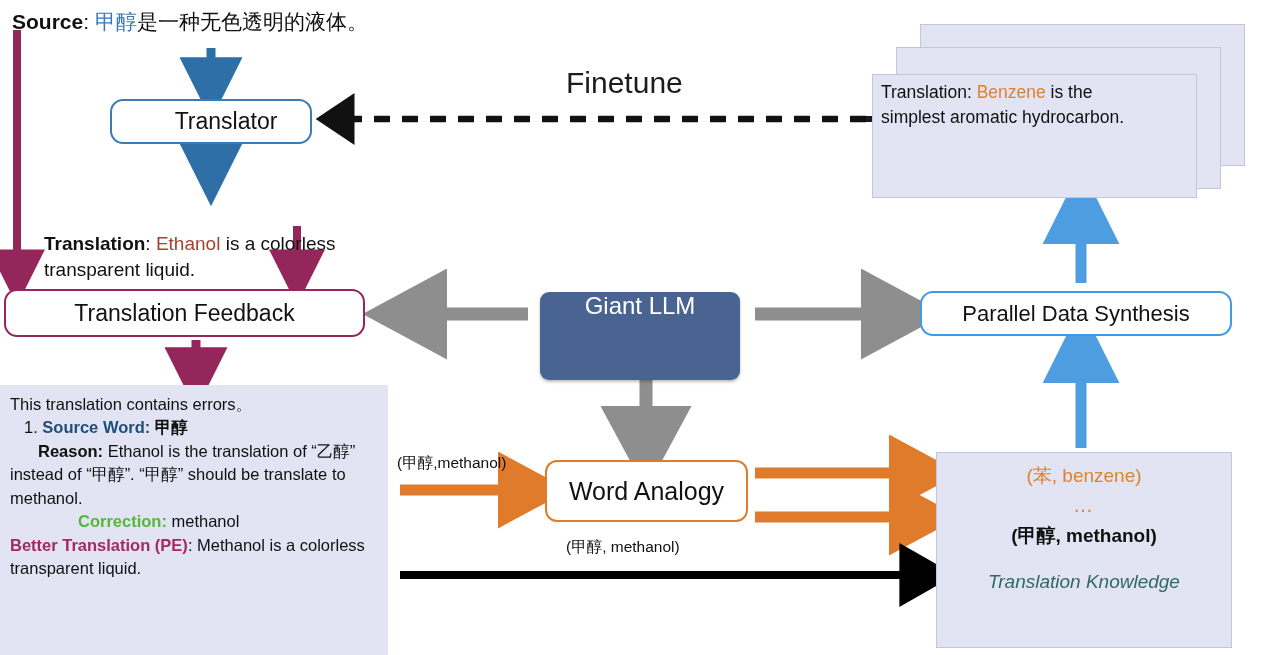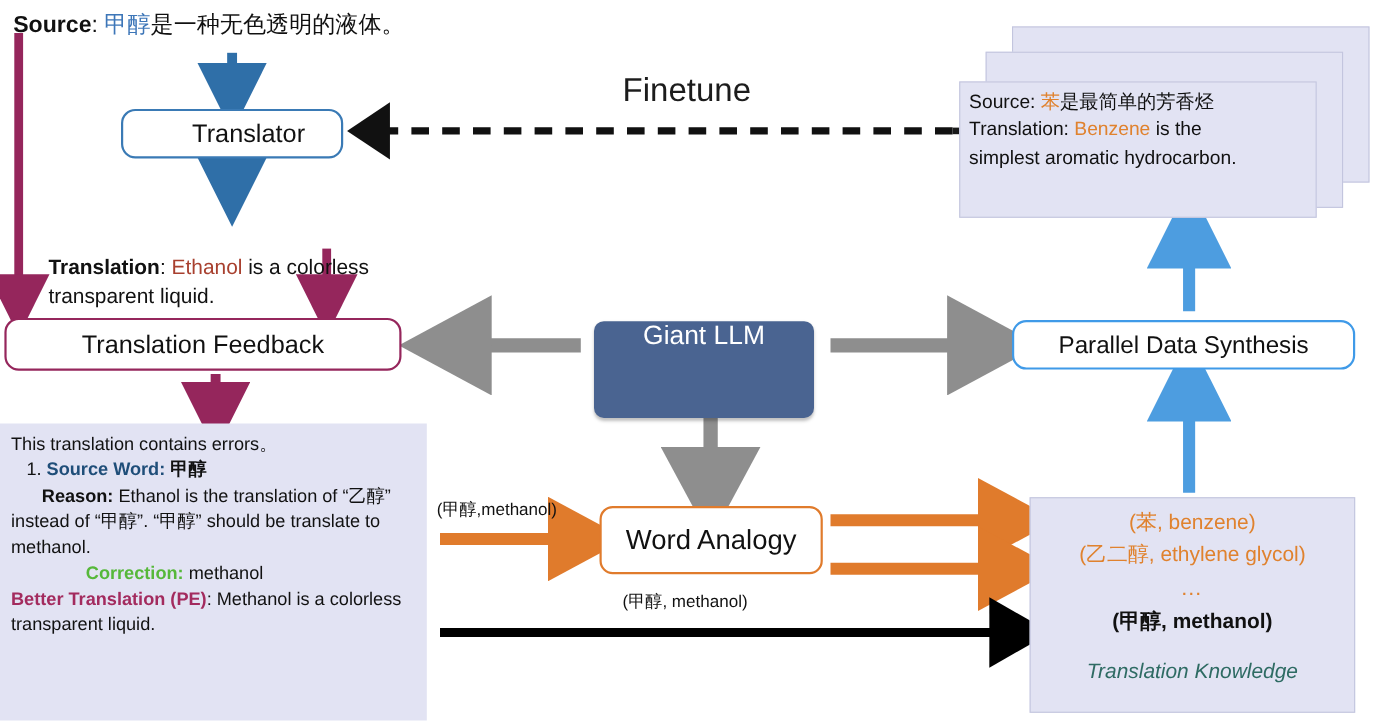--- a/index.html
+++ b/index.html
@@ -224,27 +224,23 @@
   <div>
     <span class="pe">Better Translation (PE)</span><span>: </span><span>Methanol is a colorless transparent liquid.</span>
   </div>
 </div>
 
 <div class="abs panel" id="pd-card-back"></div>
 <div class="abs panel" id="pd-card-mid"></div>
 <div class="abs" id="pd-bullet"></div>
 <div class="abs panel" id="pd-card-front">
   <div>
-    <span>Source: </span><span class="or">苯</span><span>是最简单的芳香烃</span>
-  </div>
-  <div>
     <span>Translation: </span><span class="or">Benzene</span><span> is the</span>
   </div>
   <div>simplest aromatic hydrocarbon.</div>
 </div>
 
 <div class="abs panel" id="tk-panel">
   <div class="or">(苯, benzene)</div>
-  <div class="or">(乙二醇, ethylene glycol)</div>
   <div class="dots">…</div>
   <div class="blk">(甲醇, methanol)</div>
   <div class="cap">Translation Knowledge</div>
 </div>
 
 </body></html>

